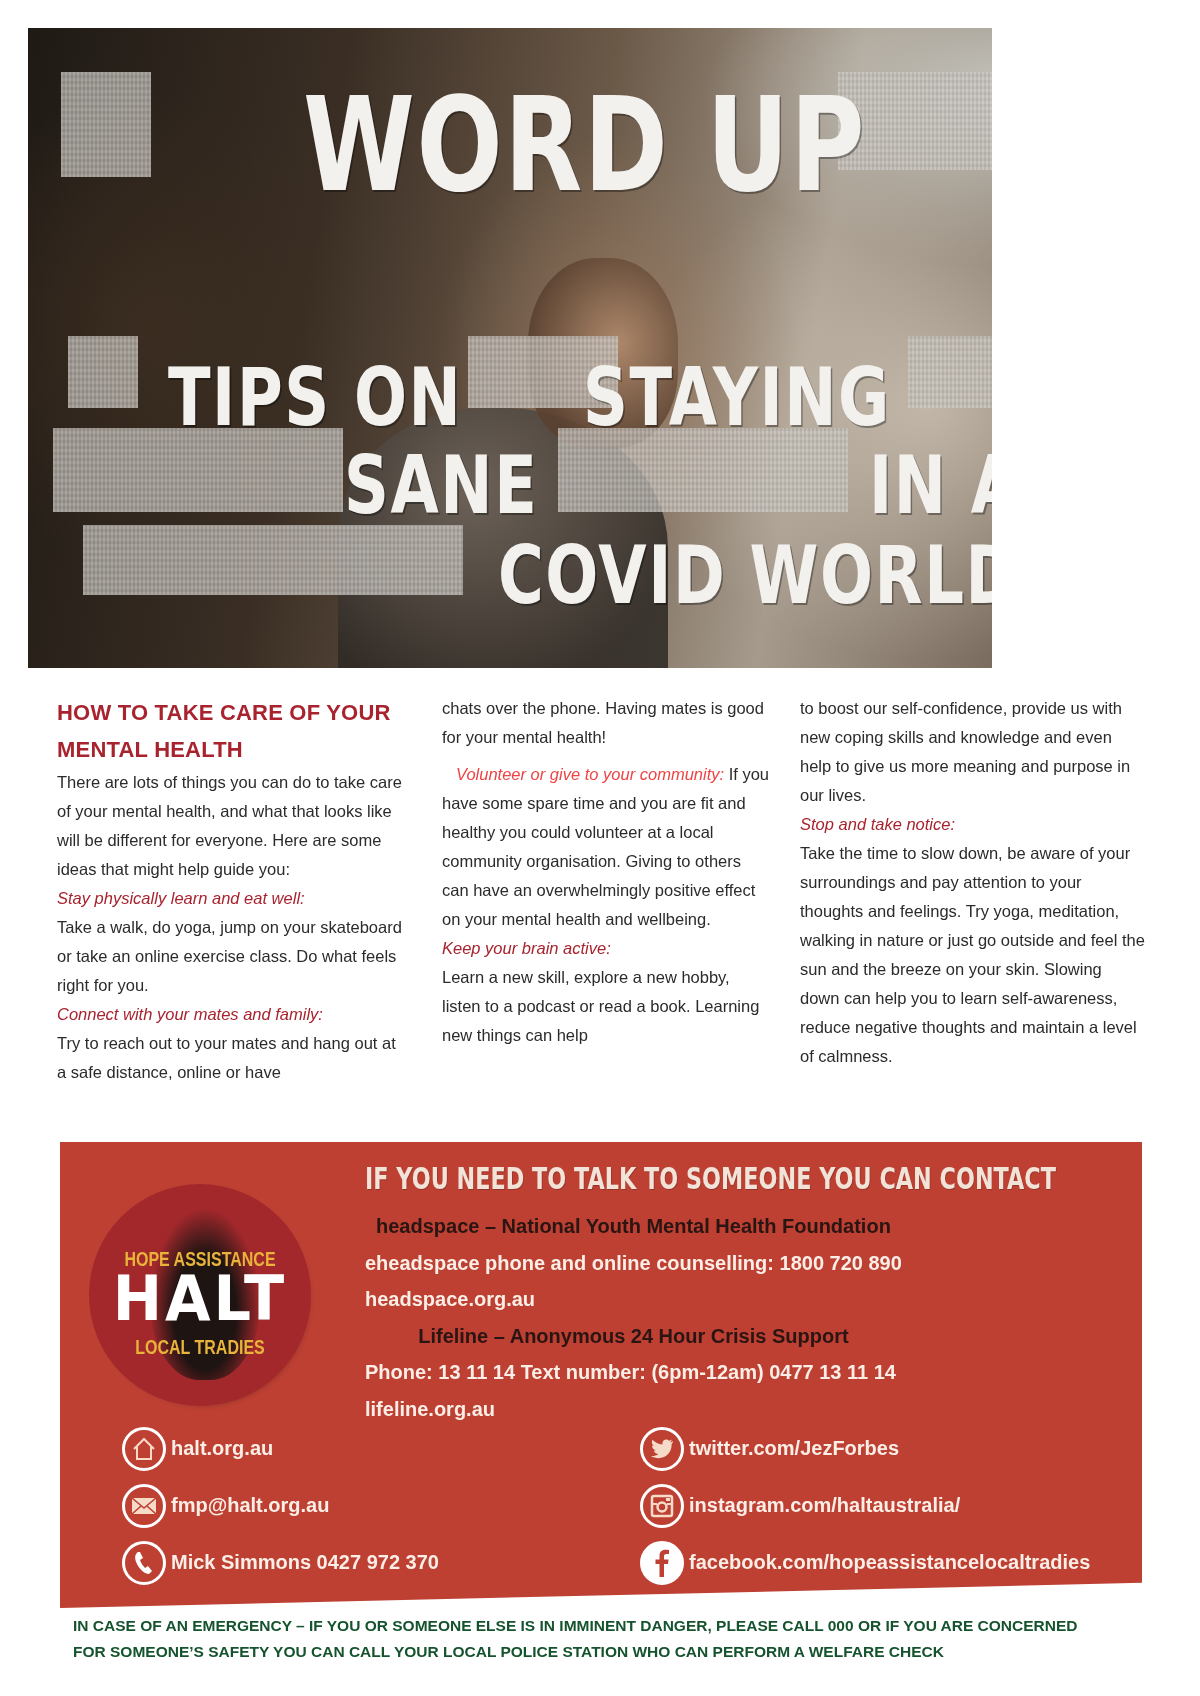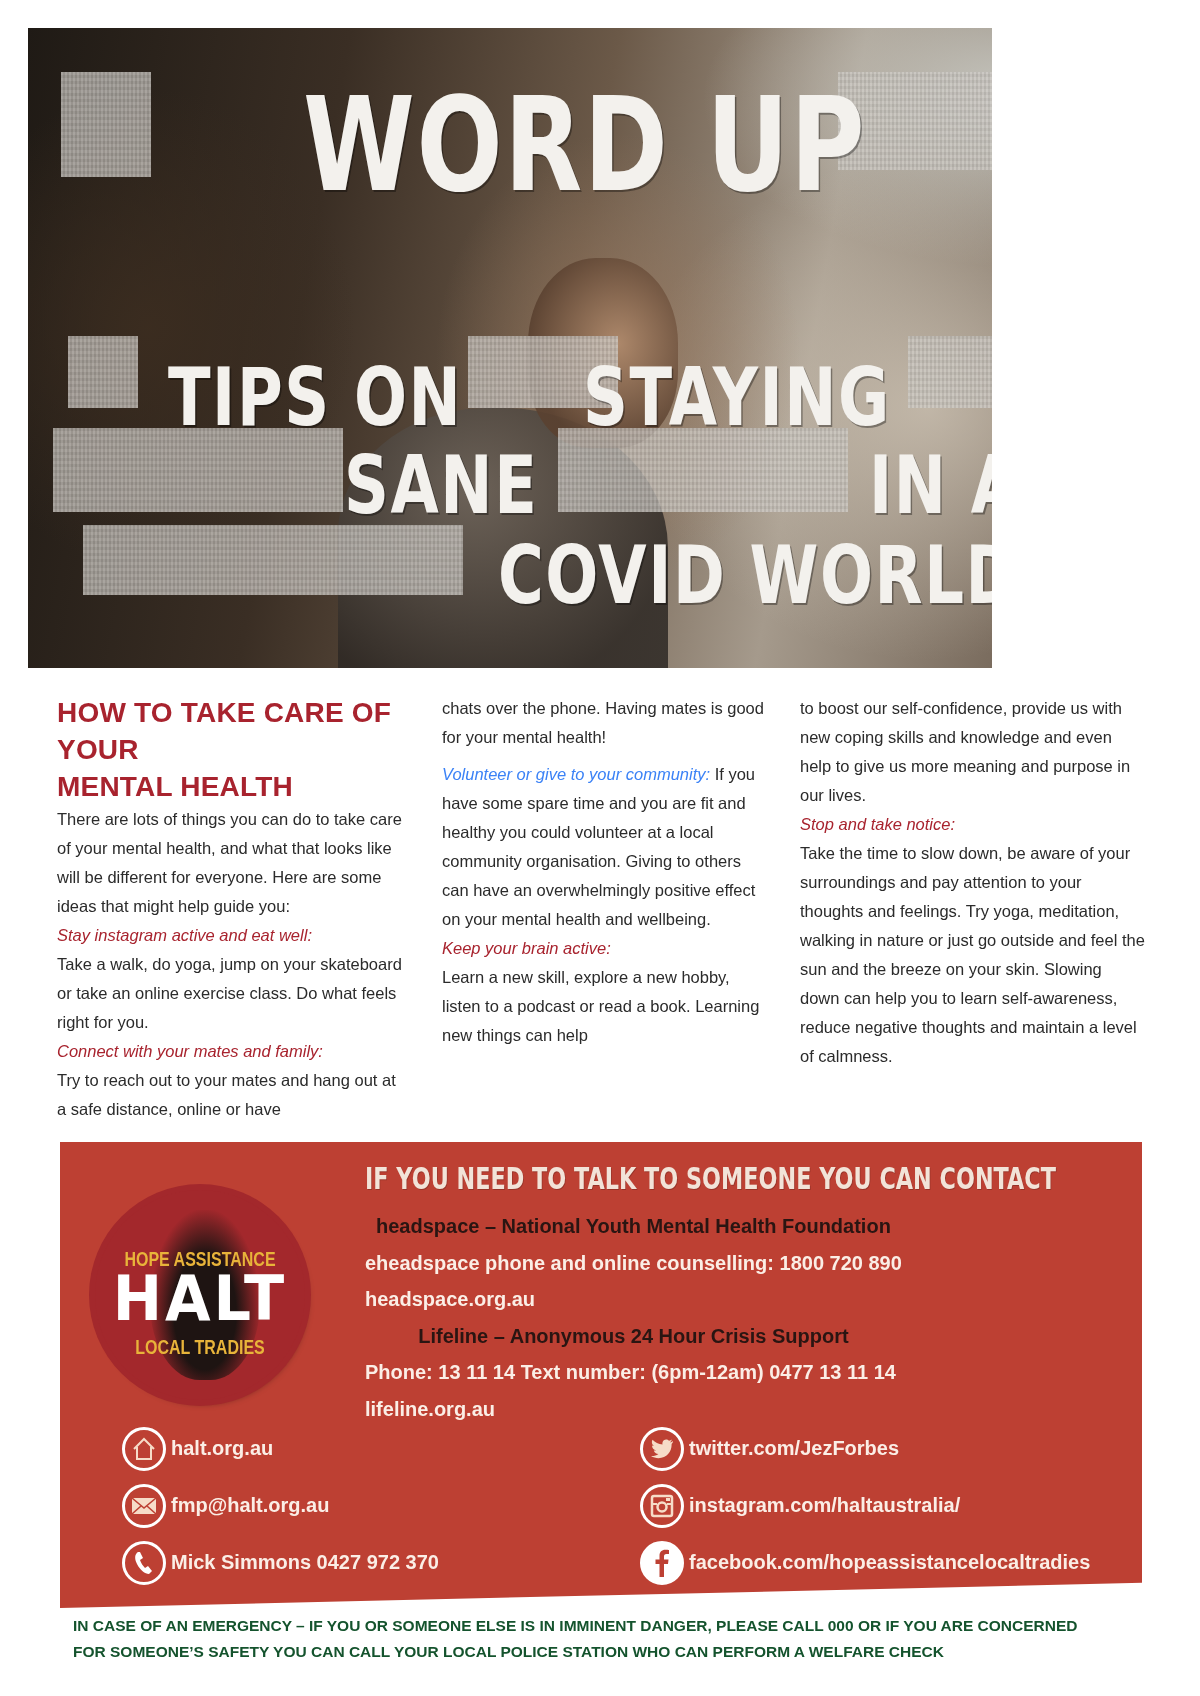--- a/index.html
+++ b/index.html
@@ -43,23 +43,23 @@
   .hw-staying{ left: 555px; top: 330px; font-size: 80px; }
   .hw-sane   { left: 316px; top: 418px; font-size: 80px; }
   .hw-ina    { left: 841px; top: 418px; font-size: 80px; }
   .hw-covid  { left: 470px; top: 508px; font-size: 80px; }
 
   
   .col { position: absolute; top: 694px; font-size: 16.5px; line-height: 29px; color: #2b2b2b; }
   .col1 { left: 57px; width: 345px; }
   .col2 { left: 442px; width: 330px; top: 694px; }
   .col3 { left: 800px; width: 345px; top: 694px; }
-  .heading { color: #a8232e; font-weight: bold; font-size: 28px; line-height: 37px; letter-spacing: .2px; }
+  .heading { color: #a8232e; font-weight: bold; font-size: 22px; line-height: 37px; letter-spacing: .2px; }
   .sub { color: #a8232e; font-style: italic; display: block; }
-  .sub-inline { color: #3b82f6; font-style: italic; }
+  .sub-inline { color: #ef4444; font-style: italic; margin-left: 14px; }
   .para { display: block; }
 
   
   .panel {
     position: absolute; left: 60px; top: 1142px; width: 1082px; height: 466px; background: #bd4033;
     clip-path: polygon(0 0, 100% 0, 100% 94.6%, 0 100%);
   }
   .logo { position: absolute; left: 95px; top: 1190px; width: 210px; height: 210px; }
   .logo-gear {
     position:absolute; inset: 0; border-radius: 50%; background: #a3282c;
@@ -135,21 +135,21 @@
   <div class="hero-word hw-ina">IN A</div>
   <div class="hero-word hw-covid">COVID WORLD</div>
 </div>
 
 <div class="col col1">
   <div class="heading">
     <span>HOW TO TAKE CARE OF YOUR</span><br>
     <span>MENTAL HEALTH</span>
   </div>
   <span class="para">There are lots of things you can do to take care of your mental health, and what that looks like will be different for everyone. Here are some ideas that might help guide you:</span>
-  <span class="sub">Stay instagram active and eat well:</span>
+  <span class="sub">Stay physically learn and eat well:</span>
   <span class="para">Take a walk, do yoga, jump on your skateboard or take an online exercise class. Do what feels right for you.</span>
   <span class="sub">Connect with your mates and family:</span>
   <span class="para">Try to reach out to your mates and hang out at a safe distance, online or have</span>
 </div>
 
 <div class="col col2">
   <span class="para">chats over the phone. Having mates is good for your mental health!</span>
   <span class="para" style="margin-top:8px;">
     <span class="sub-inline">Volunteer or give to your community:</span>
     <span>If you have some spare time and you are fit and healthy you could volunteer at a local community organisation. Giving to others can have an overwhelmingly positive effect on your mental health and wellbeing.</span>

